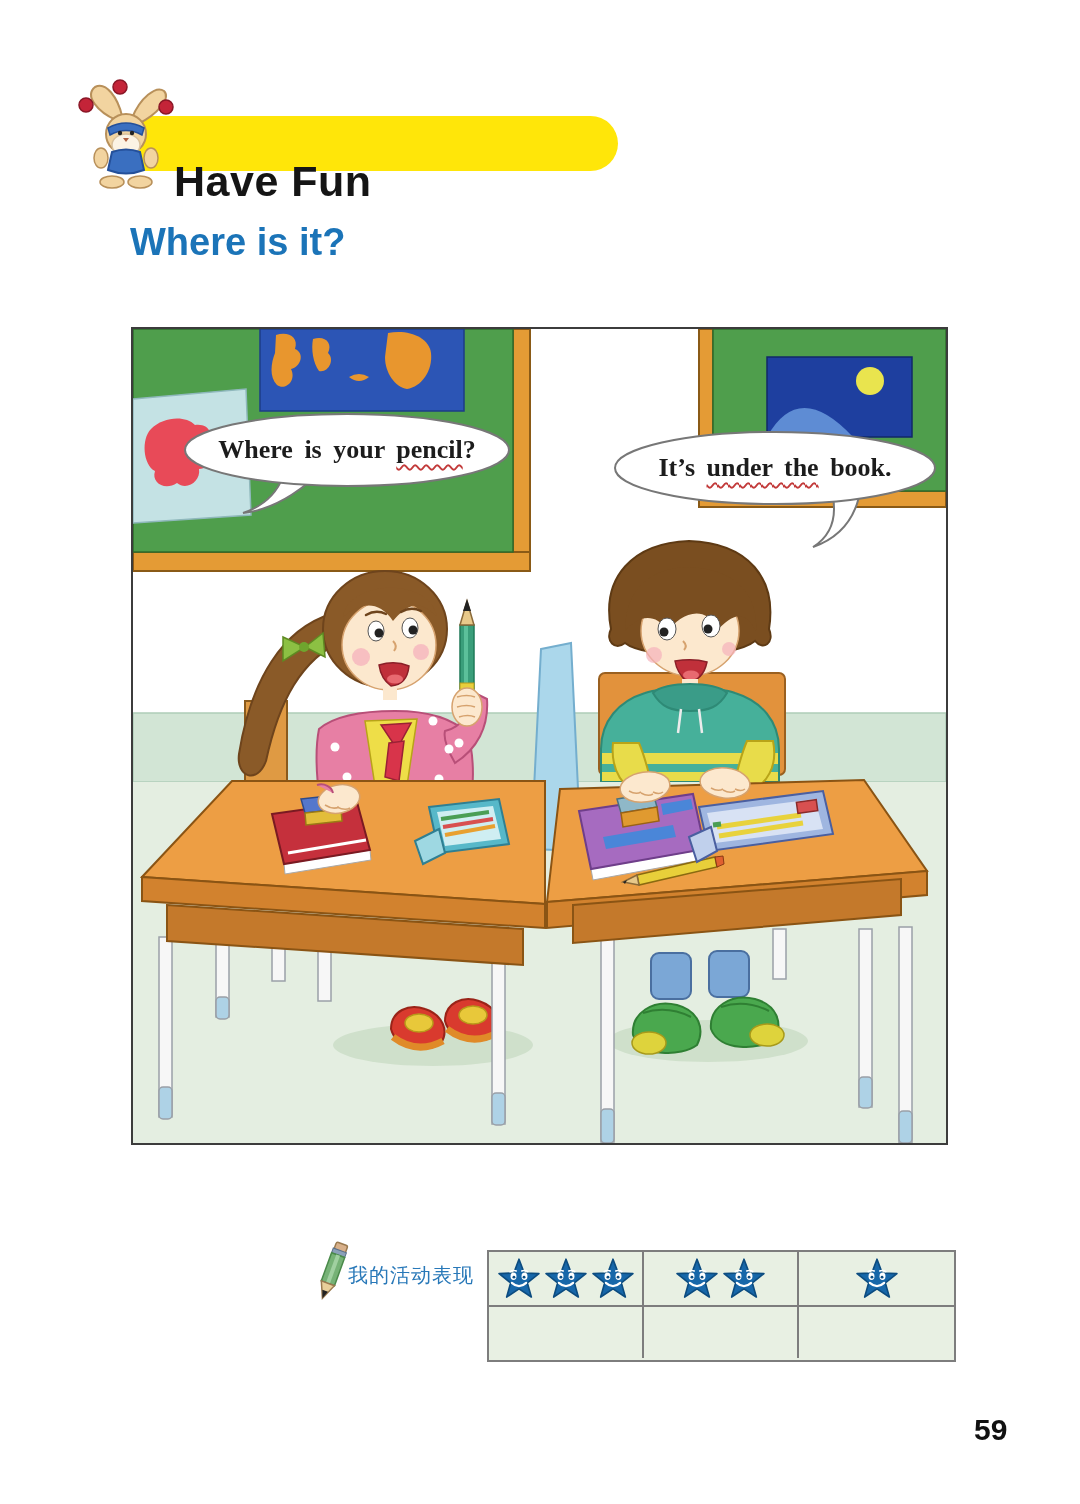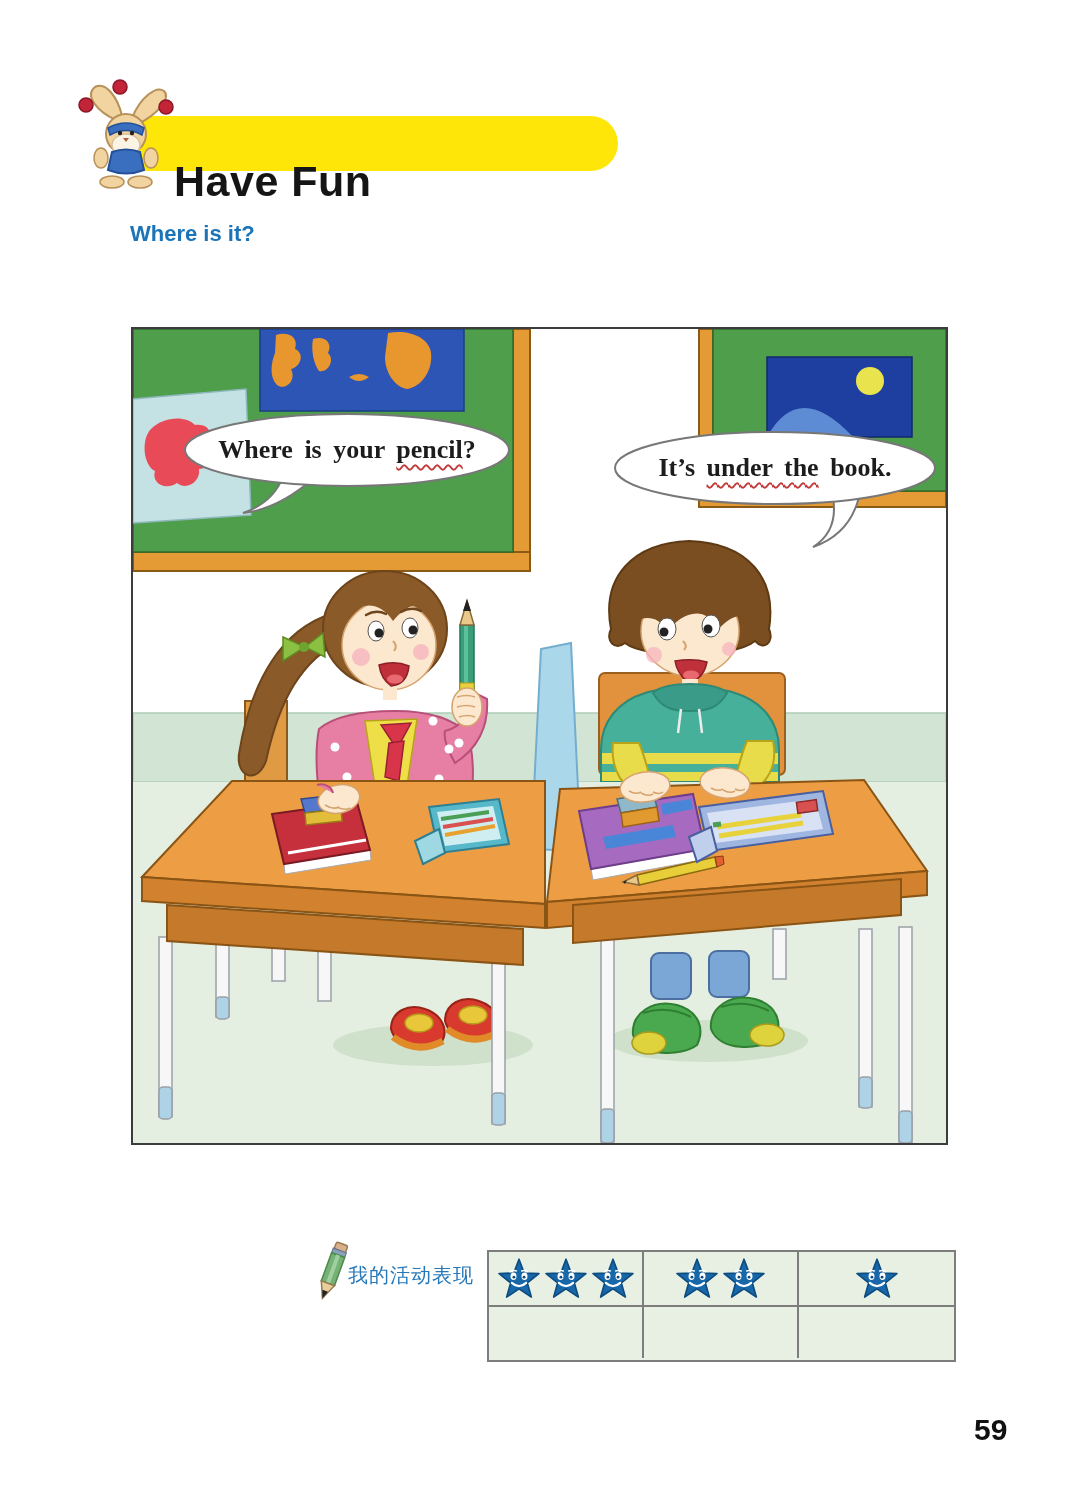--- a/index.html
+++ b/index.html
@@ -13,21 +13,21 @@
     background:#FFE609; border-radius:14px 30px 30px 14px;
   }
   .banner-label {
     position:absolute; left:58px; top:0; height:55px; line-height:55px;
     font-size:43px; font-weight:bold; color:#151515; letter-spacing:.5px;
     font-family:"Liberation Sans", sans-serif;
     margin-top:38px;
   }
   .mascot { position:absolute; left:76px; top:78px; width:100px; height:112px; }
   .subtitle {
-    position:absolute; left:130px; top:221px; font-size:22px; font-weight:bold;
+    position:absolute; left:130px; top:221px; font-size:38px; font-weight:bold;
     color:#1B74B8;
   }
   
   .illustration {
     position:absolute; left:131px; top:327px; width:813px; height:814px;
     border:2px solid #3C3C3C; background:#fff;
   }
   .scene { position:absolute; left:0; top:0; width:813px; height:814px; }
   .bubble-text {
     position:absolute; height:52px; line-height:52px; text-align:center;

